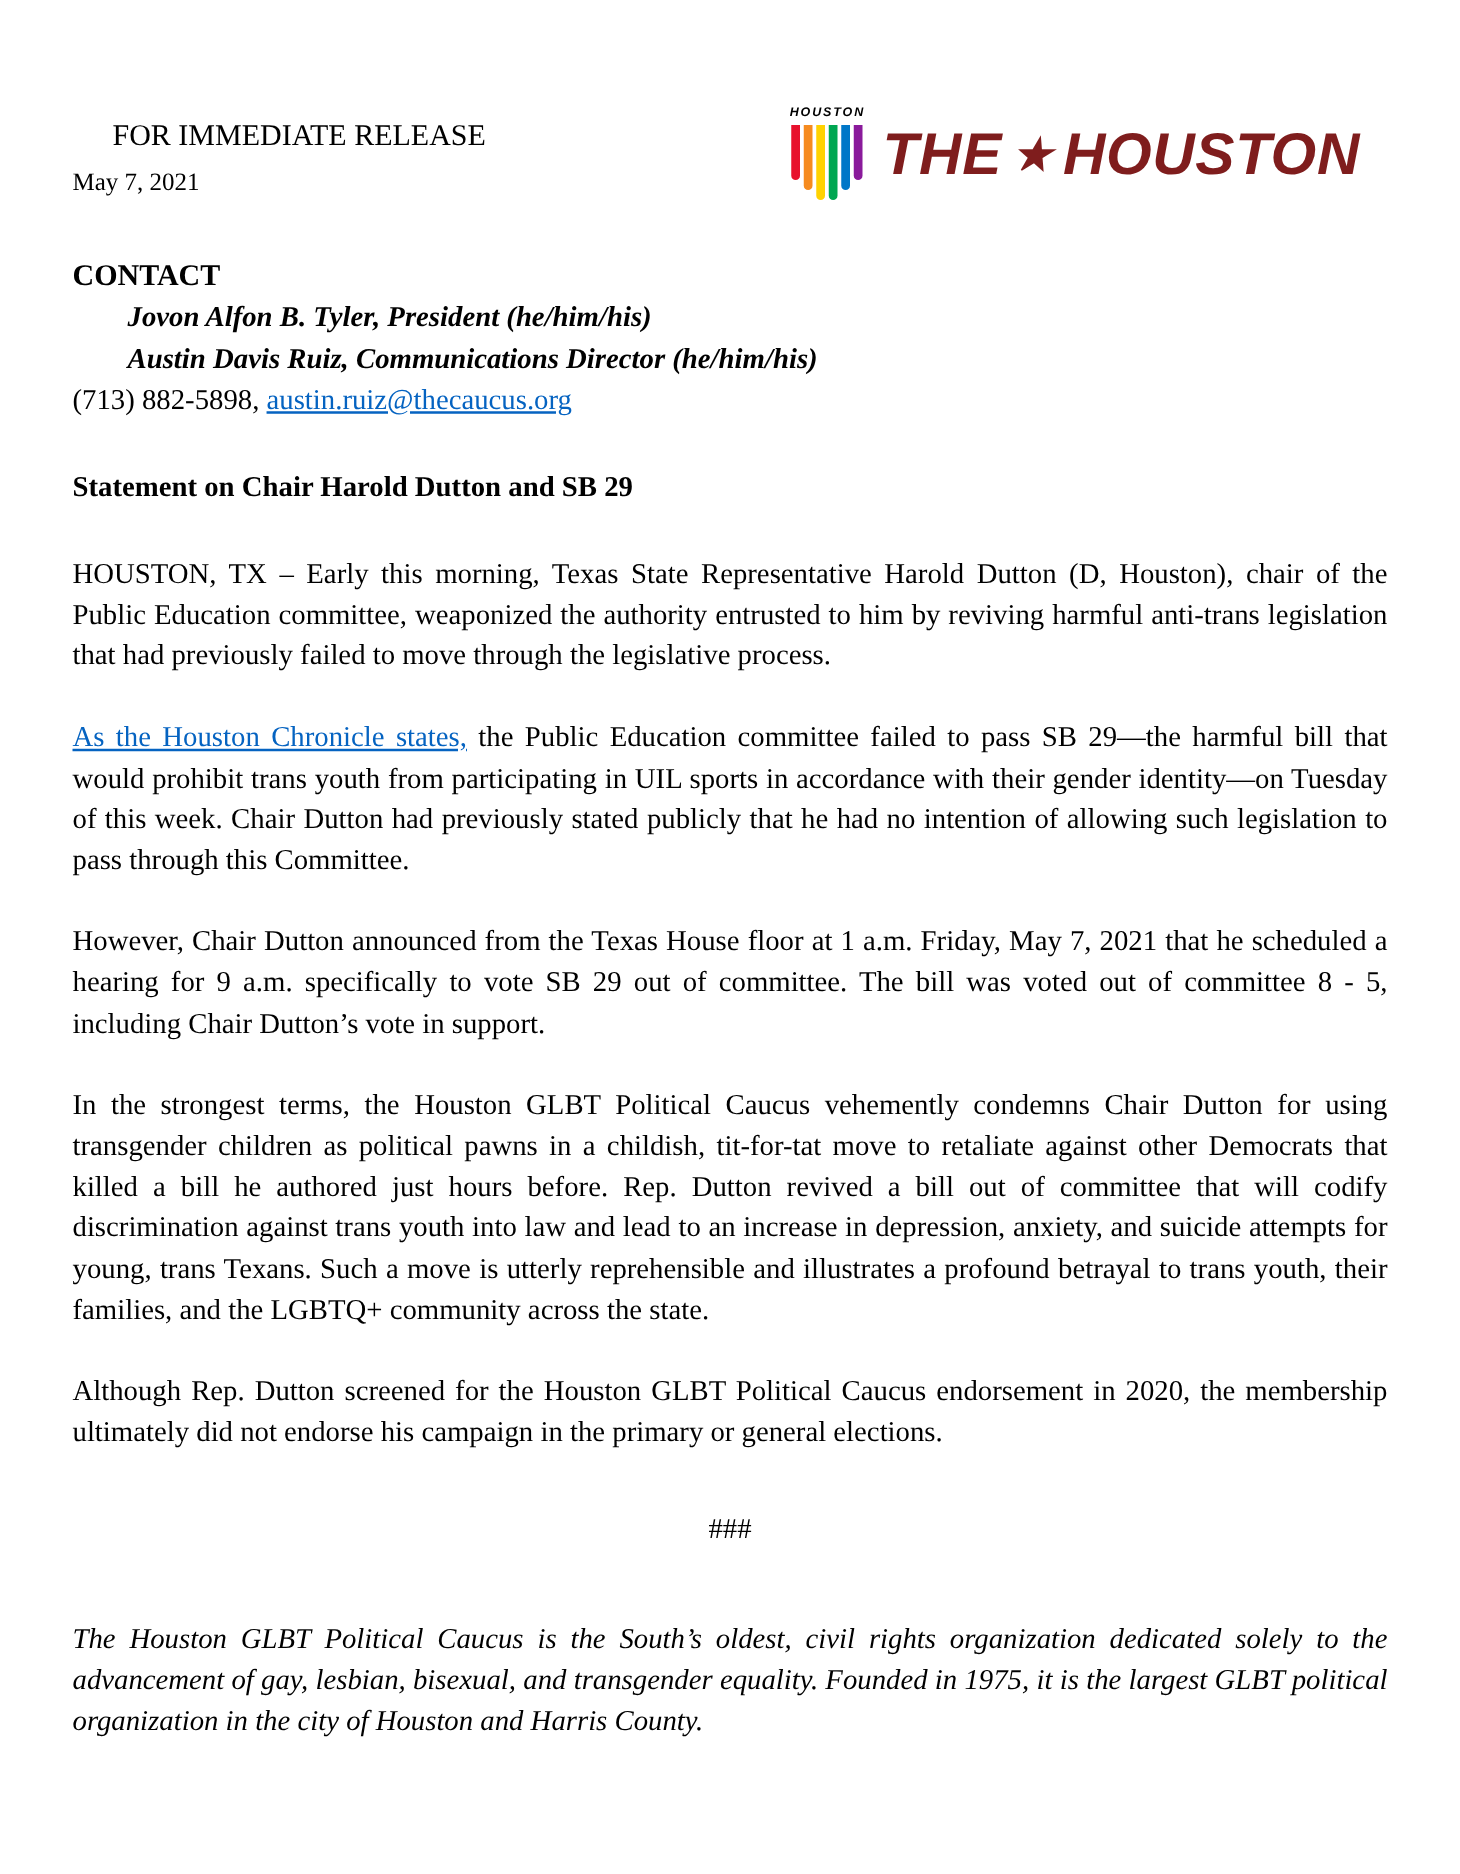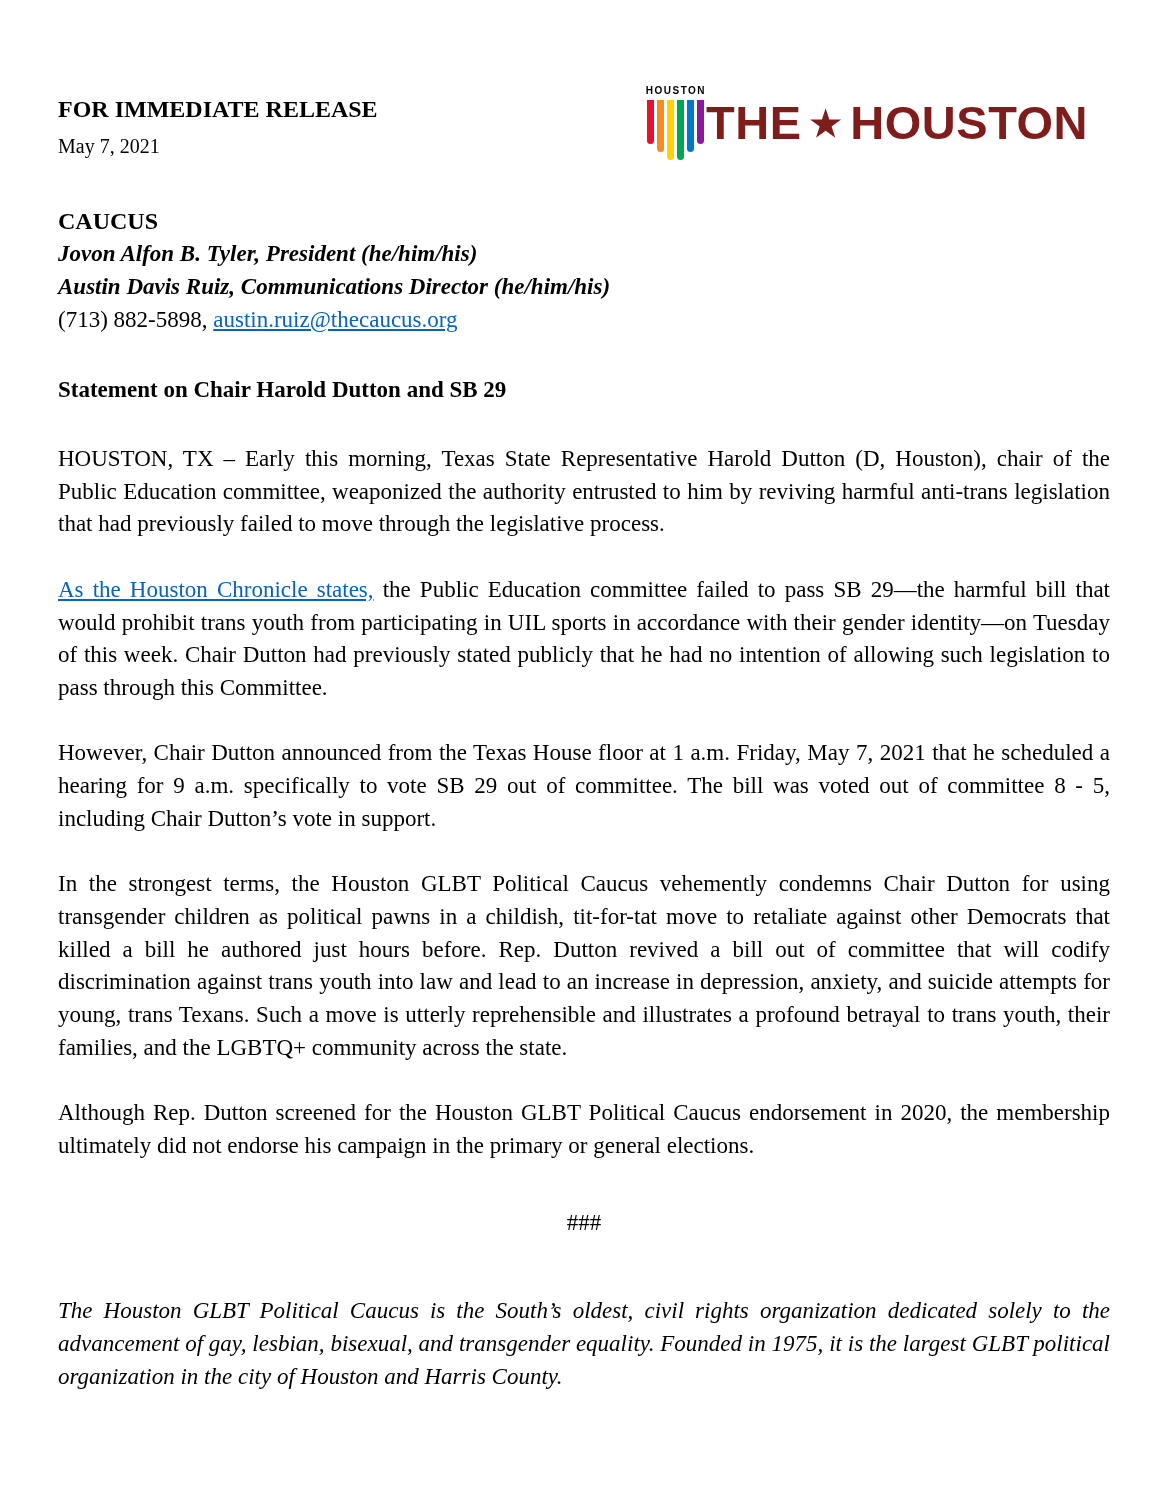--- a/index.html
+++ b/index.html
@@ -16,30 +16,31 @@
     color: #000000;
   }
 
   
   .header-row {
     display: flex;
     justify-content: space-between;
     align-items: flex-start;
   }
   .release-block { }
-  .release-line { font-weight: bold; font-size: 24px; }
+  .release-line { font-weight: normal; font-size: 24px; margin-left: 32px; }
   .date-line { font-size: 20px; margin-top: 6px; }
 
   
   .logo {
     display: flex;
     align-items: center;
-    gap: 0;
+    gap: 14px;
     margin-top: -8px;
     margin-right: 22px;
+    font-style: italic;
   }
   .logo-badge { display: flex; flex-direction: column; align-items: center; }
   .logo-houston {
     font-family: "Liberation Sans", sans-serif;
     font-weight: bold;
     font-size: 10px;
     letter-spacing: 1.5px;
     margin-bottom: 2px;
   }
   .pride-stripes { display: flex; gap: 3px; align-items: flex-start; height: 62px; }
@@ -58,21 +59,21 @@
     display: flex;
     align-items: center;
     gap: 8px;
     color: #7f1d1d;
   }
   .logo-star { font-size: 36px; line-height: 1; position: relative; top: 1px; }
 
   
   .contact-block { margin-top: 42px; }
   .contact-heading { font-weight: bold; font-size: 24px; }
-  .contact-name { font-weight: bold; font-style: italic; }
+  .contact-name { font-weight: bold; font-style: italic; margin-left: 44px; }
   .contact-line { }
   a.doc-link, .doc-link {
     color: #0563C1;
     text-decoration: underline;
     cursor: pointer;
   }
 
   
   .statement-title {
     text-align: left;
@@ -119,21 +120,21 @@
       </div>
       <div class="logo-wordmark">
         <span>THE</span>
         <span class="logo-star">★</span>
         <span>HOUSTON</span>
       </div>
     </div>
   </div>
 
   <div class="contact-block">
-    <div class="contact-heading">CAUCUS</div>
+    <div class="contact-heading">CONTACT</div>
     <div class="contact-name">Jovon Alfon B. Tyler, President (he/him/his)</div>
     <div class="contact-name">Austin Davis Ruiz, Communications Director (he/him/his)</div>
     <div class="contact-line"><span>(713) 882-5898, </span><a class="doc-link">austin.ruiz@thecaucus.org</a></div>
   </div>
 
   <div class="statement-title">Statement on Chair Harold Dutton and SB 29</div>
 
   <p class="para">HOUSTON, TX – Early this morning, Texas State Representative Harold Dutton (D, Houston), chair of the Public Education committee, weaponized the authority entrusted to him by reviving harmful anti-trans legislation that had previously failed to move through the legislative process.</p>
 
   <p class="para"><a class="doc-link">As the Houston Chronicle states,</a><span> the Public Education committee failed to pass SB 29—the harmful bill that would prohibit trans youth from participating in UIL sports in accordance with their gender identity—on Tuesday of this week. Chair Dutton had previously stated publicly that he had no intention of allowing such legislation to pass through this Committee.</span></p>

